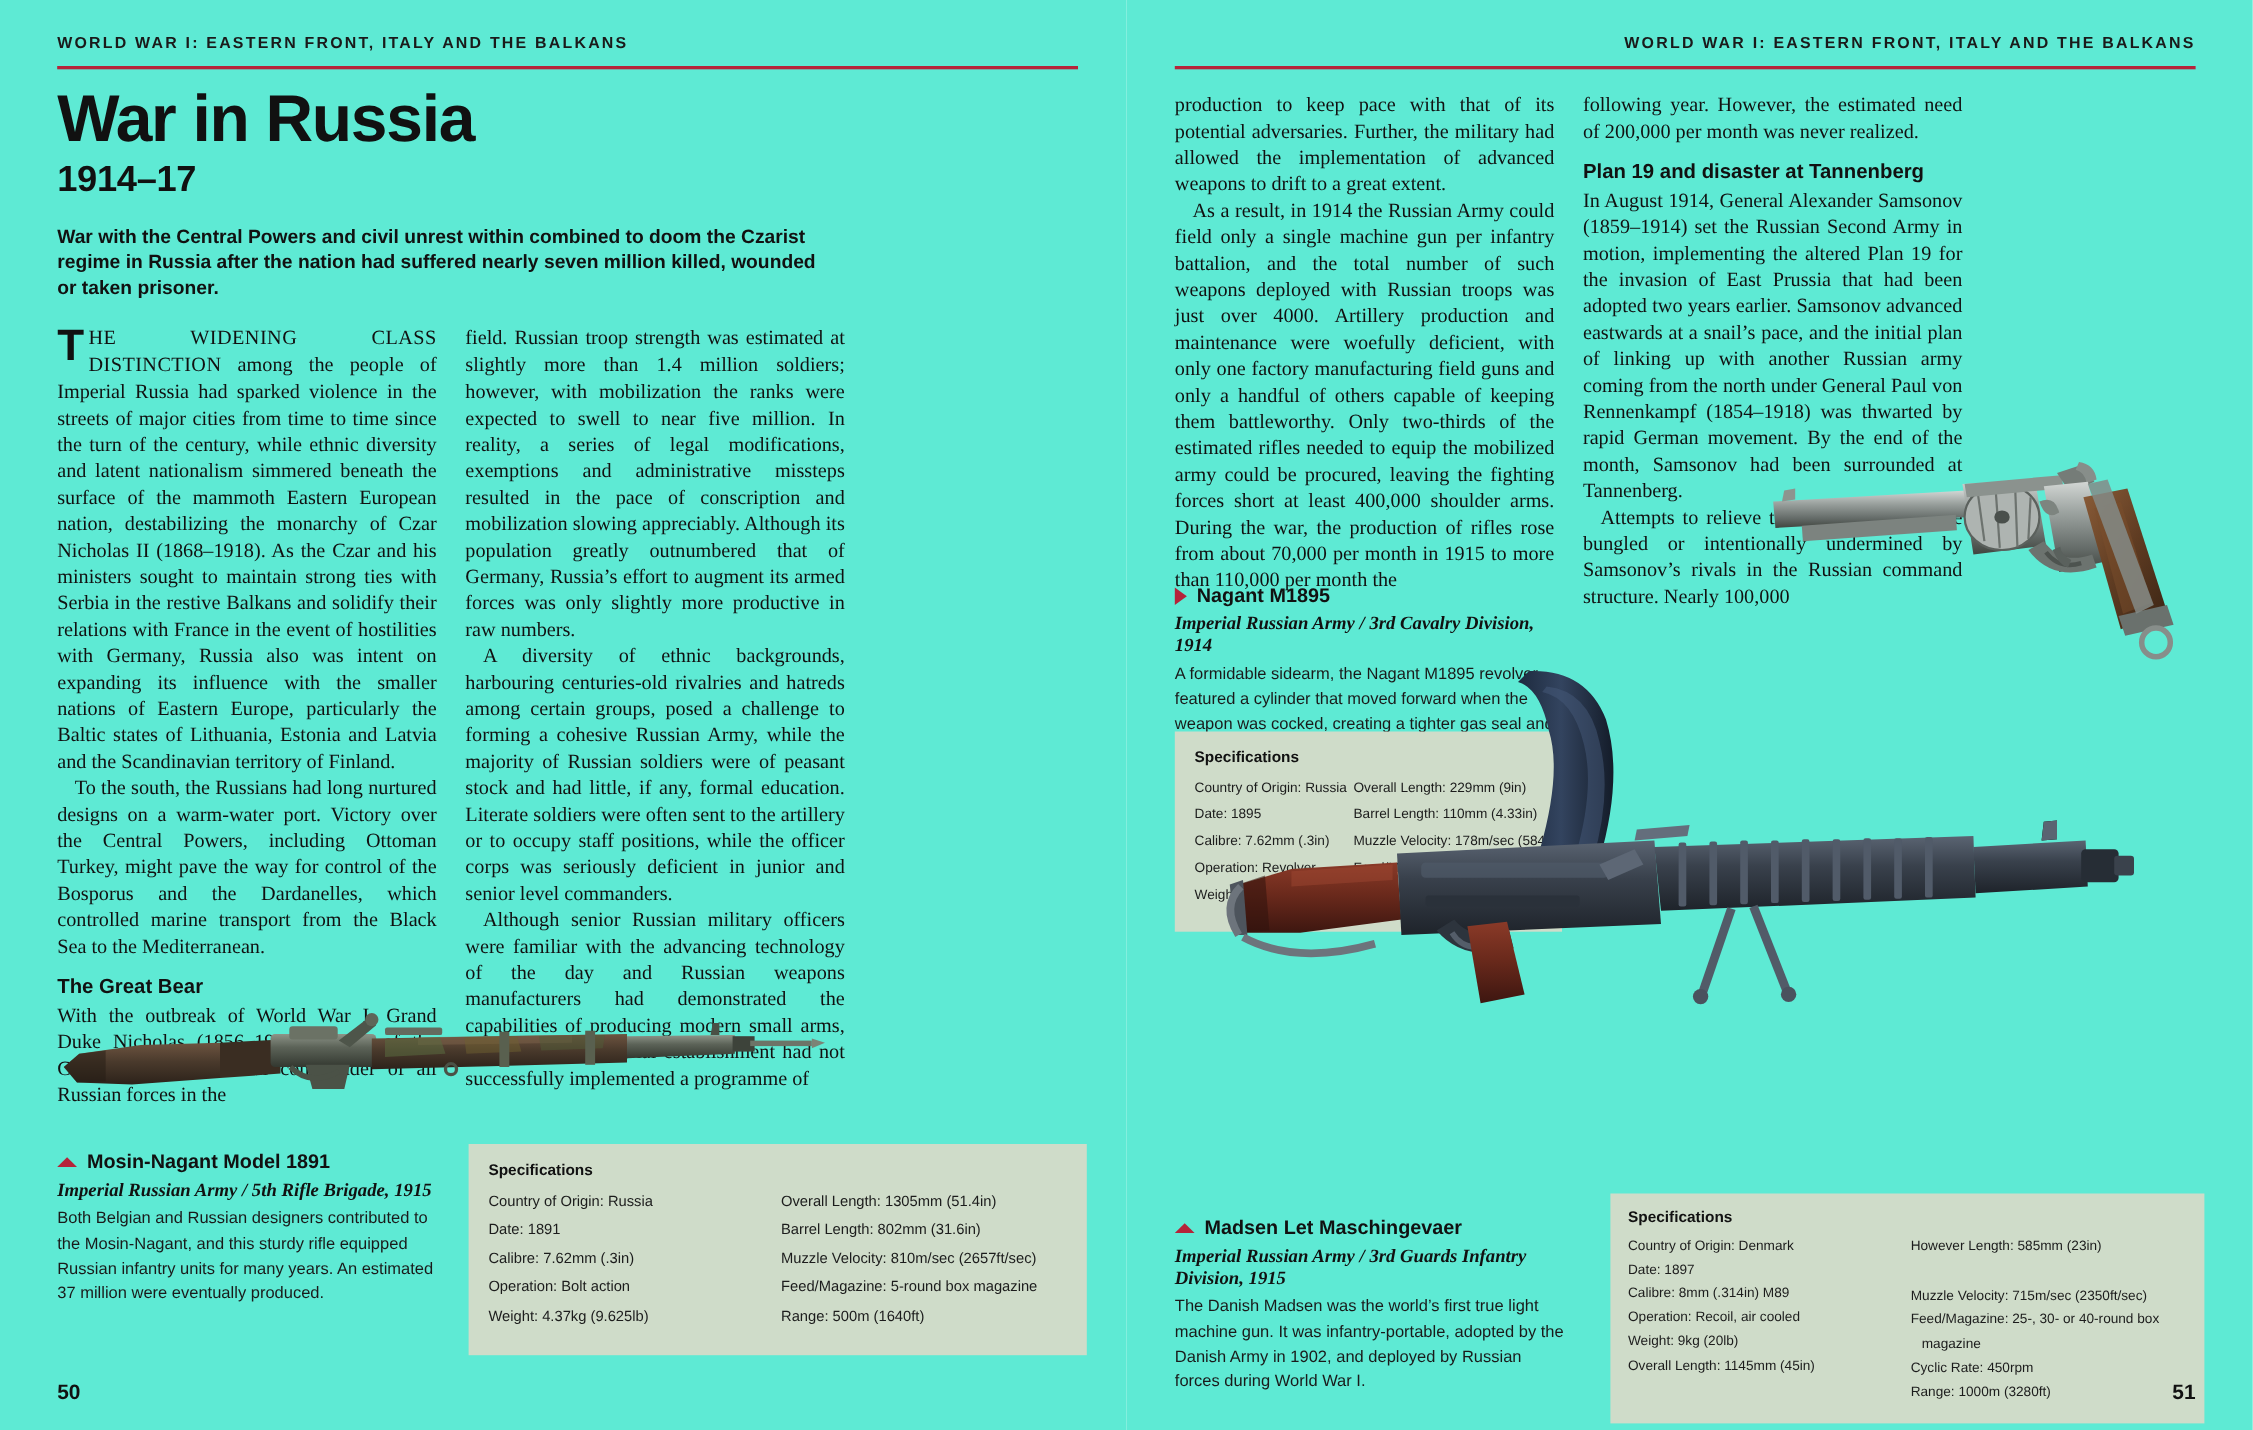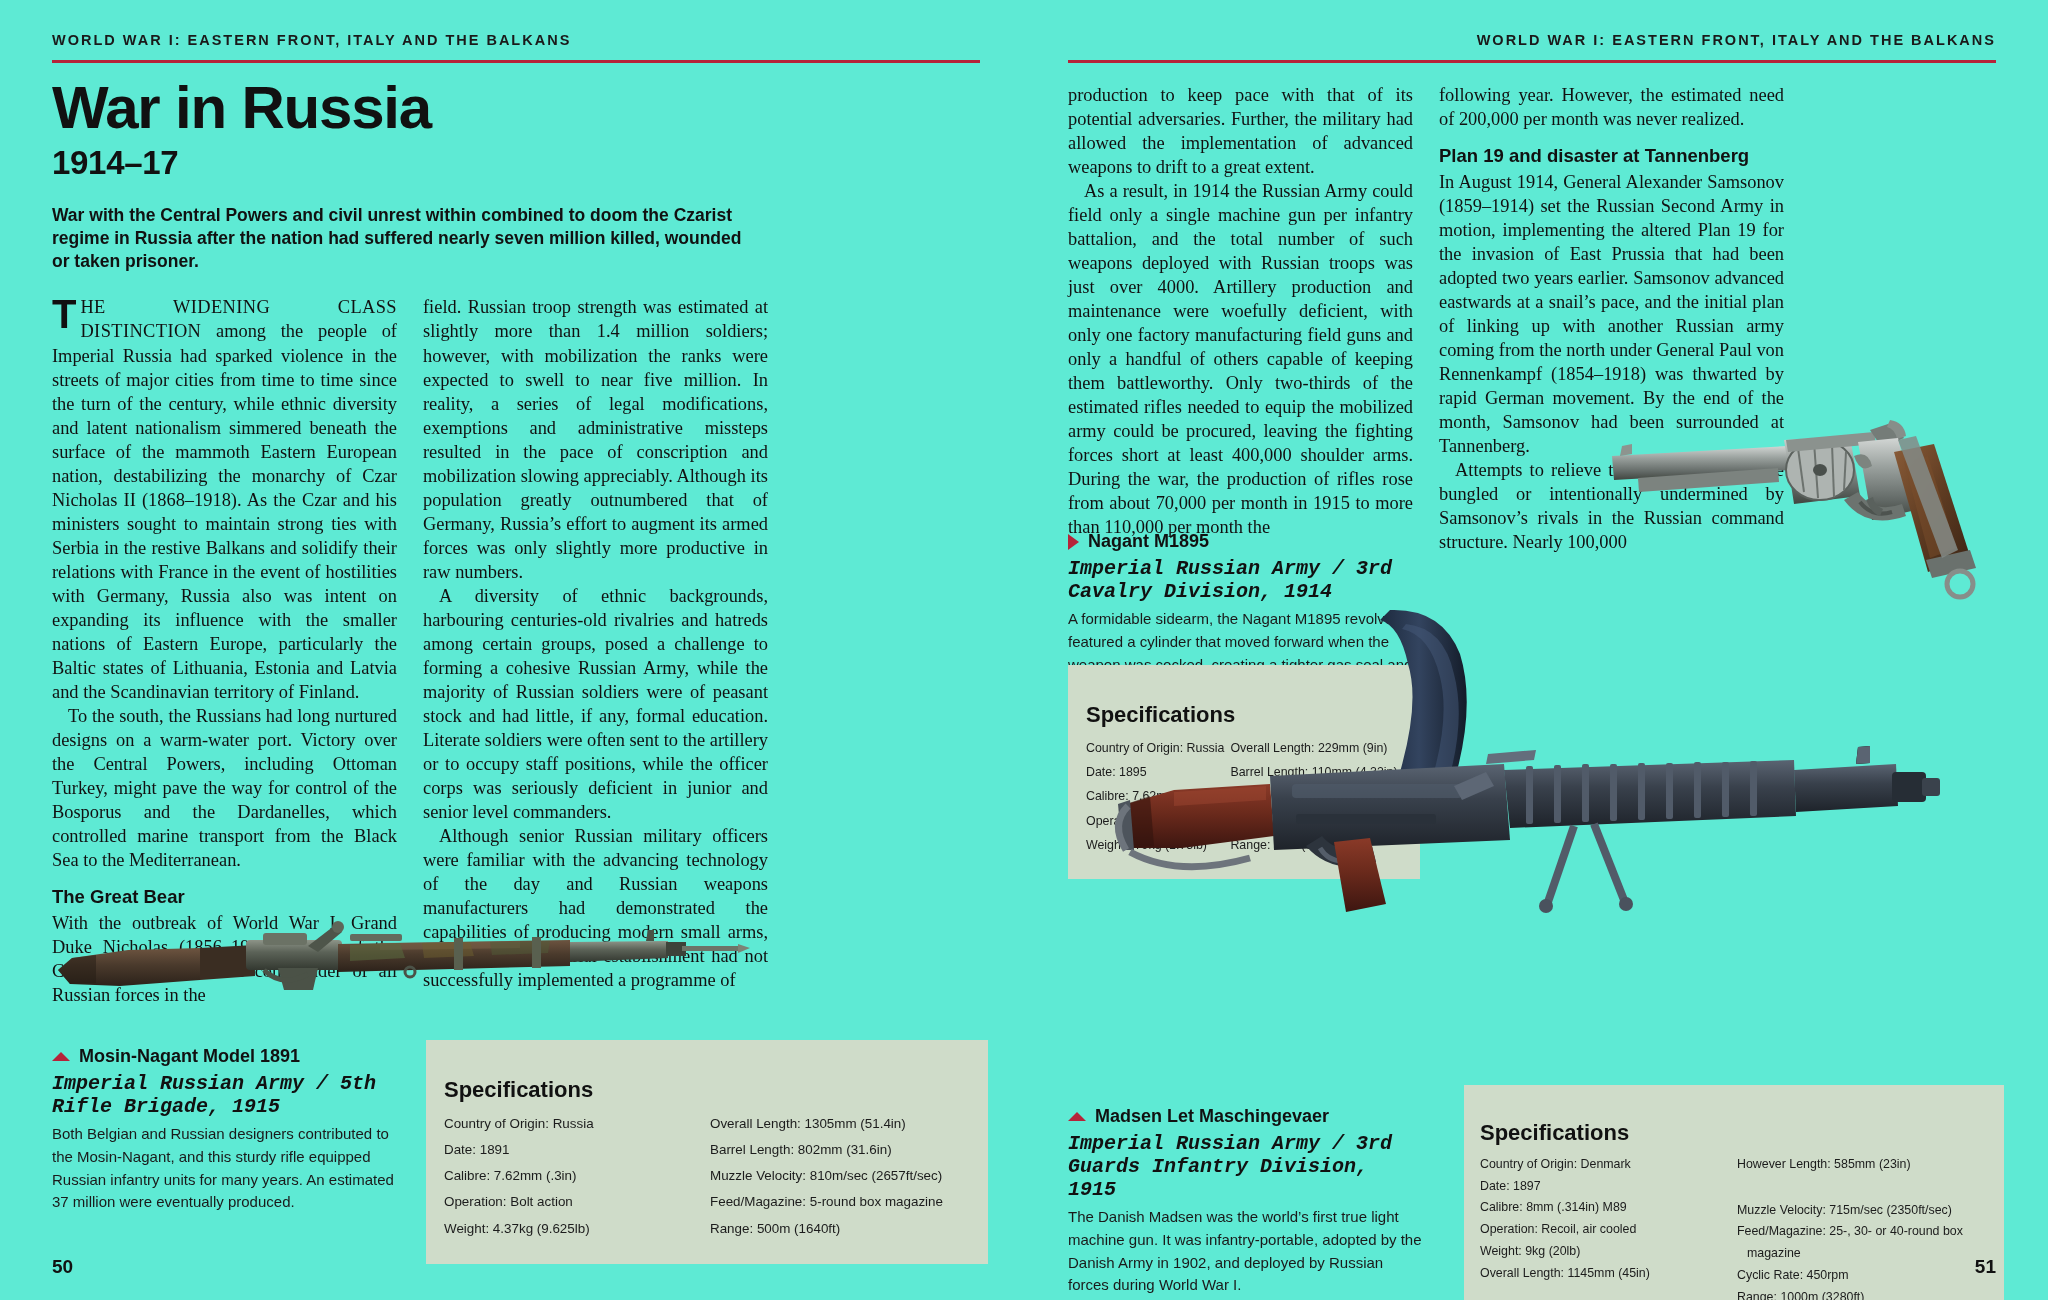--- a/index.html
+++ b/index.html
@@ -141,47 +141,46 @@
     flex: 0 0 auto;
   }
   .tri-right {
     width: 0; height: 0;
     border-top: 8px solid transparent;
     border-bottom: 8px solid transparent;
     border-left: 11px solid #b5243a;
     flex: 0 0 auto;
   }
   .caption-unit {
-    font-family: Liberation Mono, monospace;
+    font-family: Liberation Serif, serif;
     font-weight: bold;
     font-style: italic;
-    font-size: 20px;
+    font-size: 17px;
     color: #111;
     margin-top: 5px;
   }
   .caption-text {
     font-family: "Liberation Sans", sans-serif;
     font-size: 15px;
     line-height: 1.52;
     color: #1a1a1a;
     margin-top: 5px;
   }
 
   
   .spec-box {
     background: #cfdcc9;
     padding: 15px 18px 22px 18px;
   }
   .spec-title {
     font-family: "Liberation Sans", sans-serif;
     font-weight: bold;
-    font-size: 22px;
+    font-size: 14px;
     color: #111;
     margin-bottom: 8px;
-    margin-top: 22px;
   }
   .spec-cols {
     display: flex;
     gap: 6px;
   }
   .spec-col { flex: 1; }
   .spec-line {
     font-family: "Liberation Sans", sans-serif;
     font-size: 13.4px;
     line-height: 1.95;

